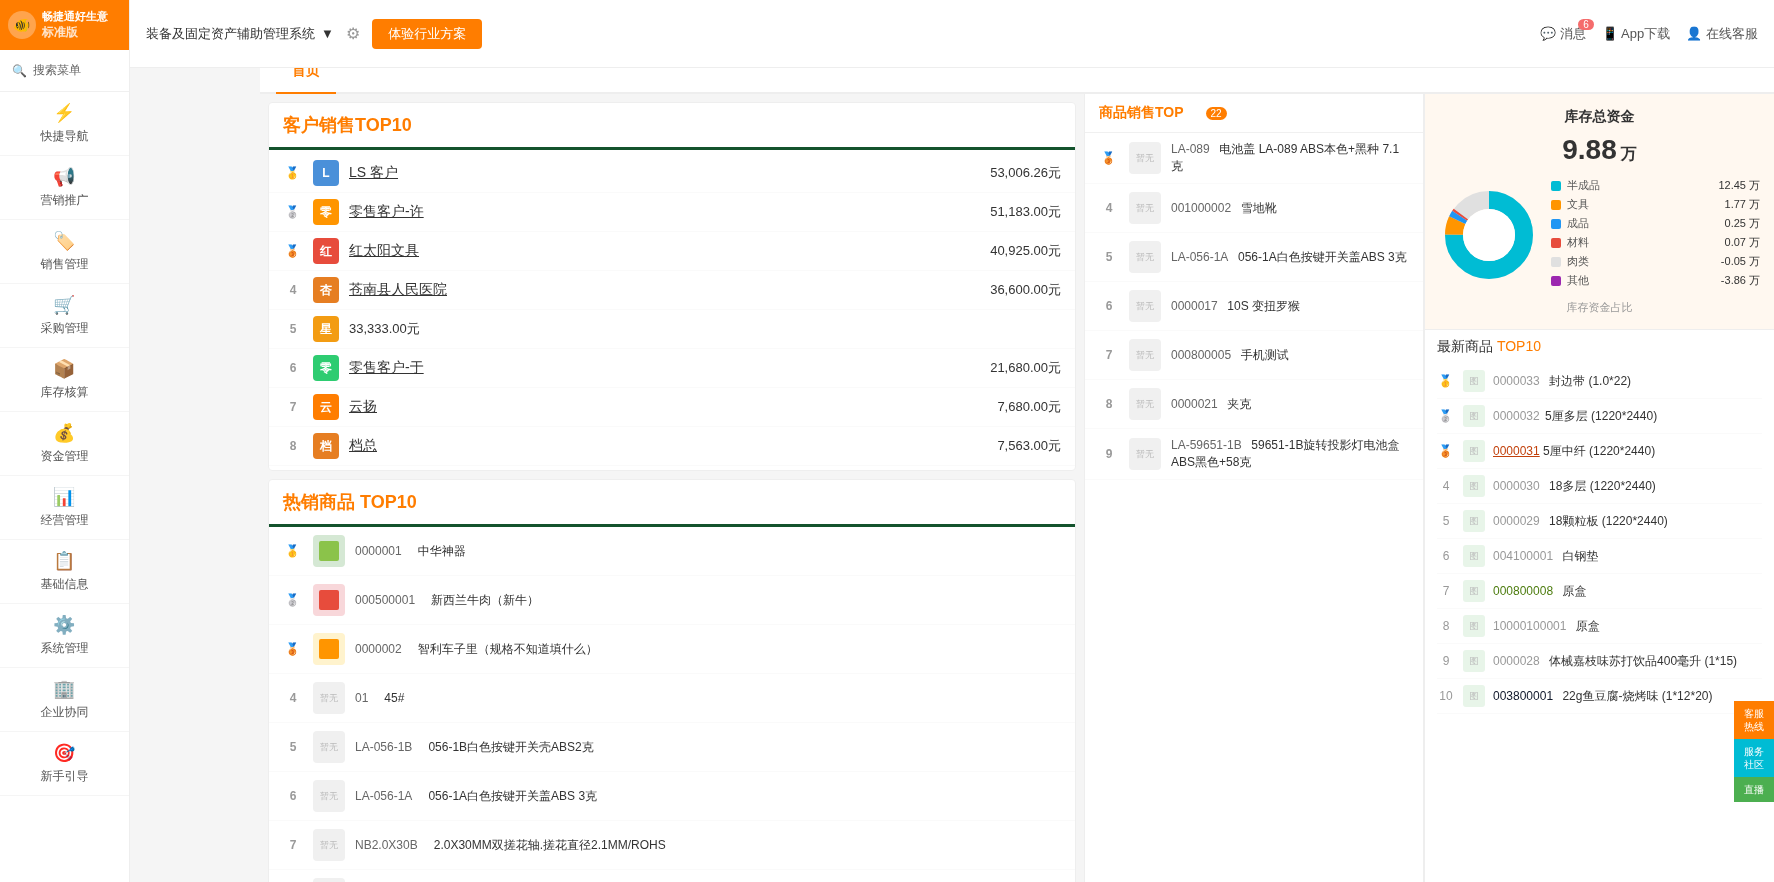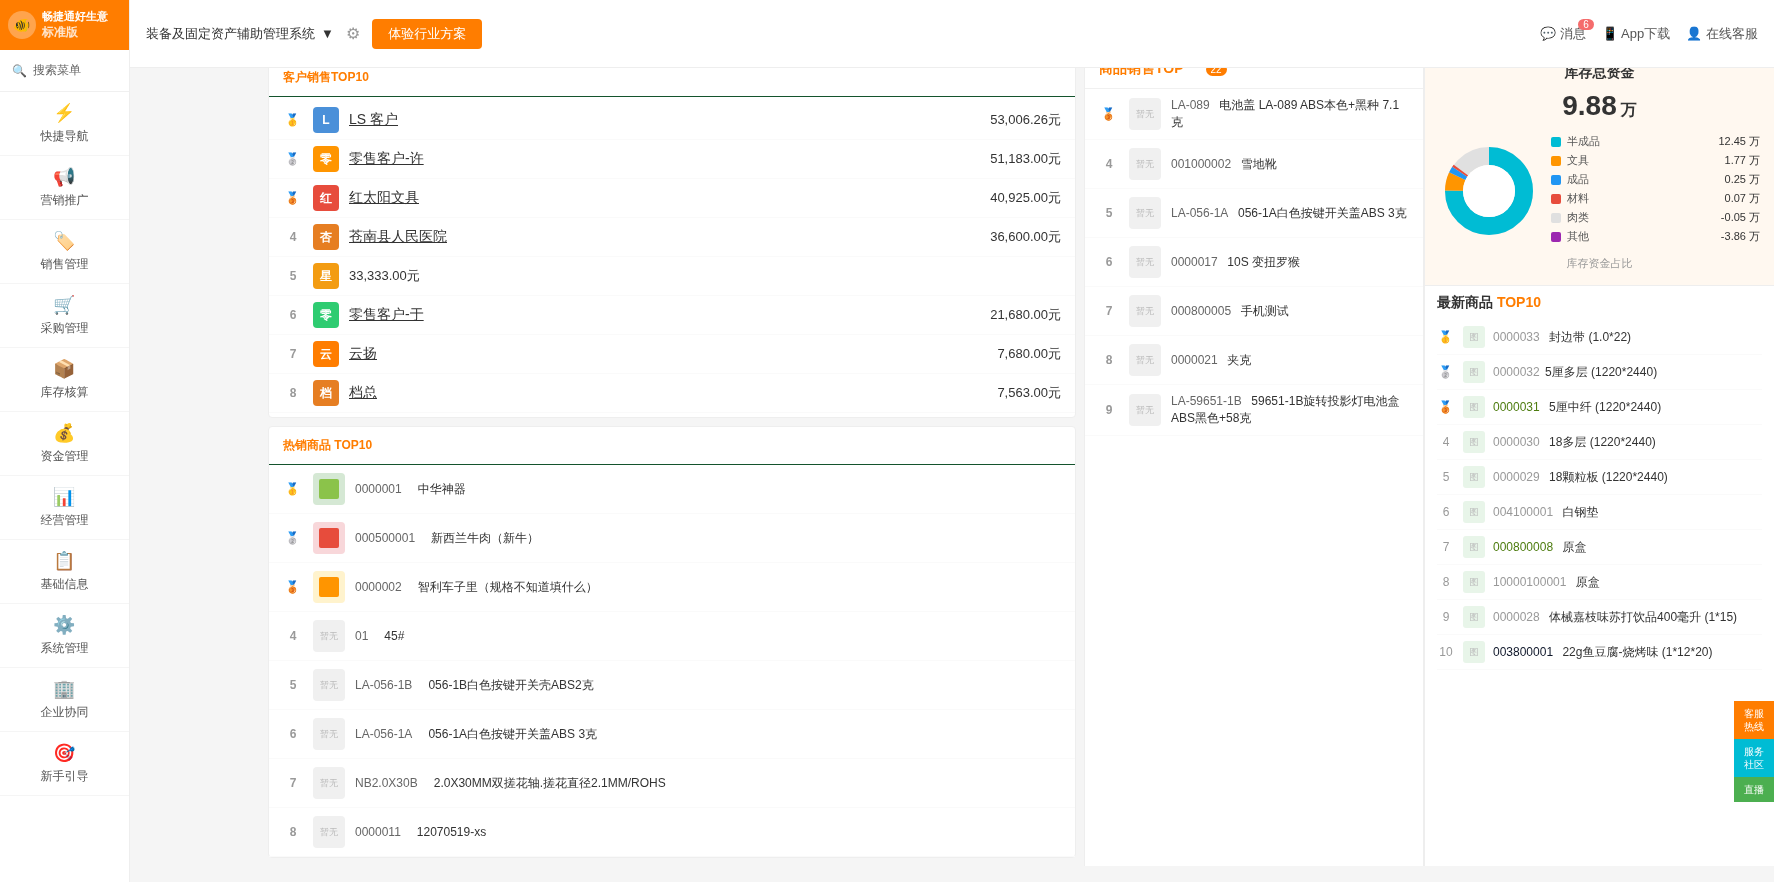--- a/index.html
+++ b/index.html
@@ -178,24 +178,24 @@
 
     
     .panel-section {
       background: #fff;
       margin: 8px;
       border-radius: 4px;
       border: 1px solid #eee;
     }
     .panel-section-header {
       padding: 10px 14px;
-      font-size: 12px;
+      font-size: 18px;
       font-weight: bold;
       color: #333;
-      border-bottom: 1px solid #14532d;
+      border-bottom: 3px solid #14532d;
       display: flex;
       align-items: center;
       gap: 8px;
     }
 
     .rank-list { padding: 4px 0; }
     .rank-row {
       display: flex;
       align-items: center;
       padding: 6px 14px;
@@ -264,21 +264,21 @@
     .donut-wrap { position: relative; width: 100px; height: 100px; flex-shrink: 0; }
     .donut-legend { flex: 1; }
     .legend-item { display: flex; align-items: center; gap: 6px; margin-bottom: 4px; font-size: 11px; color: #555; justify-content: space-between; }
     .legend-dot { width: 10px; height: 10px; border-radius: 2px; flex-shrink: 0; }
     .legend-label { flex: 1; }
     .legend-val { color: #333; font-weight: 500; }
     .inv-subtitle { font-size: 11px; color: #999; text-align: center; margin-top: 4px; }
 
     
     .latest-section { padding: 8px 12px; }
-    .latest-title { font-size: 14px; font-weight: bold; color: #333; margin-bottom: 8px; }
+    .latest-title { font-size: 14px; font-weight: normal; color: #333; margin-bottom: 8px; }
     .latest-row {
       display: flex;
       align-items: center;
       padding: 6px 0;
       gap: 8px;
       border-bottom: 1px solid #fafafa;
     }
     .latest-rank { width: 18px; font-size: 12px; color: #999; text-align: center; }
     .latest-rank.gold { color: #ff7d00; }
     .latest-rank.silver { color: #aaa; }
@@ -397,20 +397,25 @@
     </div>
     <div class="topbar-badge">
       <span>👤</span>
       <span>在线客服</span>
     </div>
   </div>
 </div>
 
 <div class="main-content">
 
+  <div class="tab-bar">
+    <div class="tab-item active">
+      <span>首页</span>
+    </div>
+  </div>
 
   <div class="content-area">
 
     <div class="left-panel">
 
       <div class="panel-section">
         <div class="panel-section-header">
           <span style="color:#ff7d00;font-weight:bold;">客户销售TOP10</span>
         </div>
         <div class="rank-list">
@@ -715,21 +720,21 @@
               <span style="color:#999;margin-right:2px;">0000032</span>
               <span>5厘多层 (1220*2440)</span>
             </div>
           </div>
           <div class="latest-row">
             <span class="latest-rank bronze">🥉</span>
             <div class="latest-thumb">
                 <span style="font-size:9px;color:#bbb">图</span>
               </div>
             <div class="latest-info">
-              <span style="color:#4d7c0f;margin-right:6px;">0000031</span>
+              <span style="color:#c2410c;text-decoration:underline;">0000031</span>
               <span>5厘中纤 (1220*2440)</span>
             </div>
           </div>
           <div class="latest-row">
             <span class="latest-rank">4</span>
             <div class="latest-thumb">
                 <span style="font-size:9px;color:#bbb">图</span>
               </div>
             <div class="latest-info">
               <span style="color:#999;margin-right:6px;">0000030</span>

